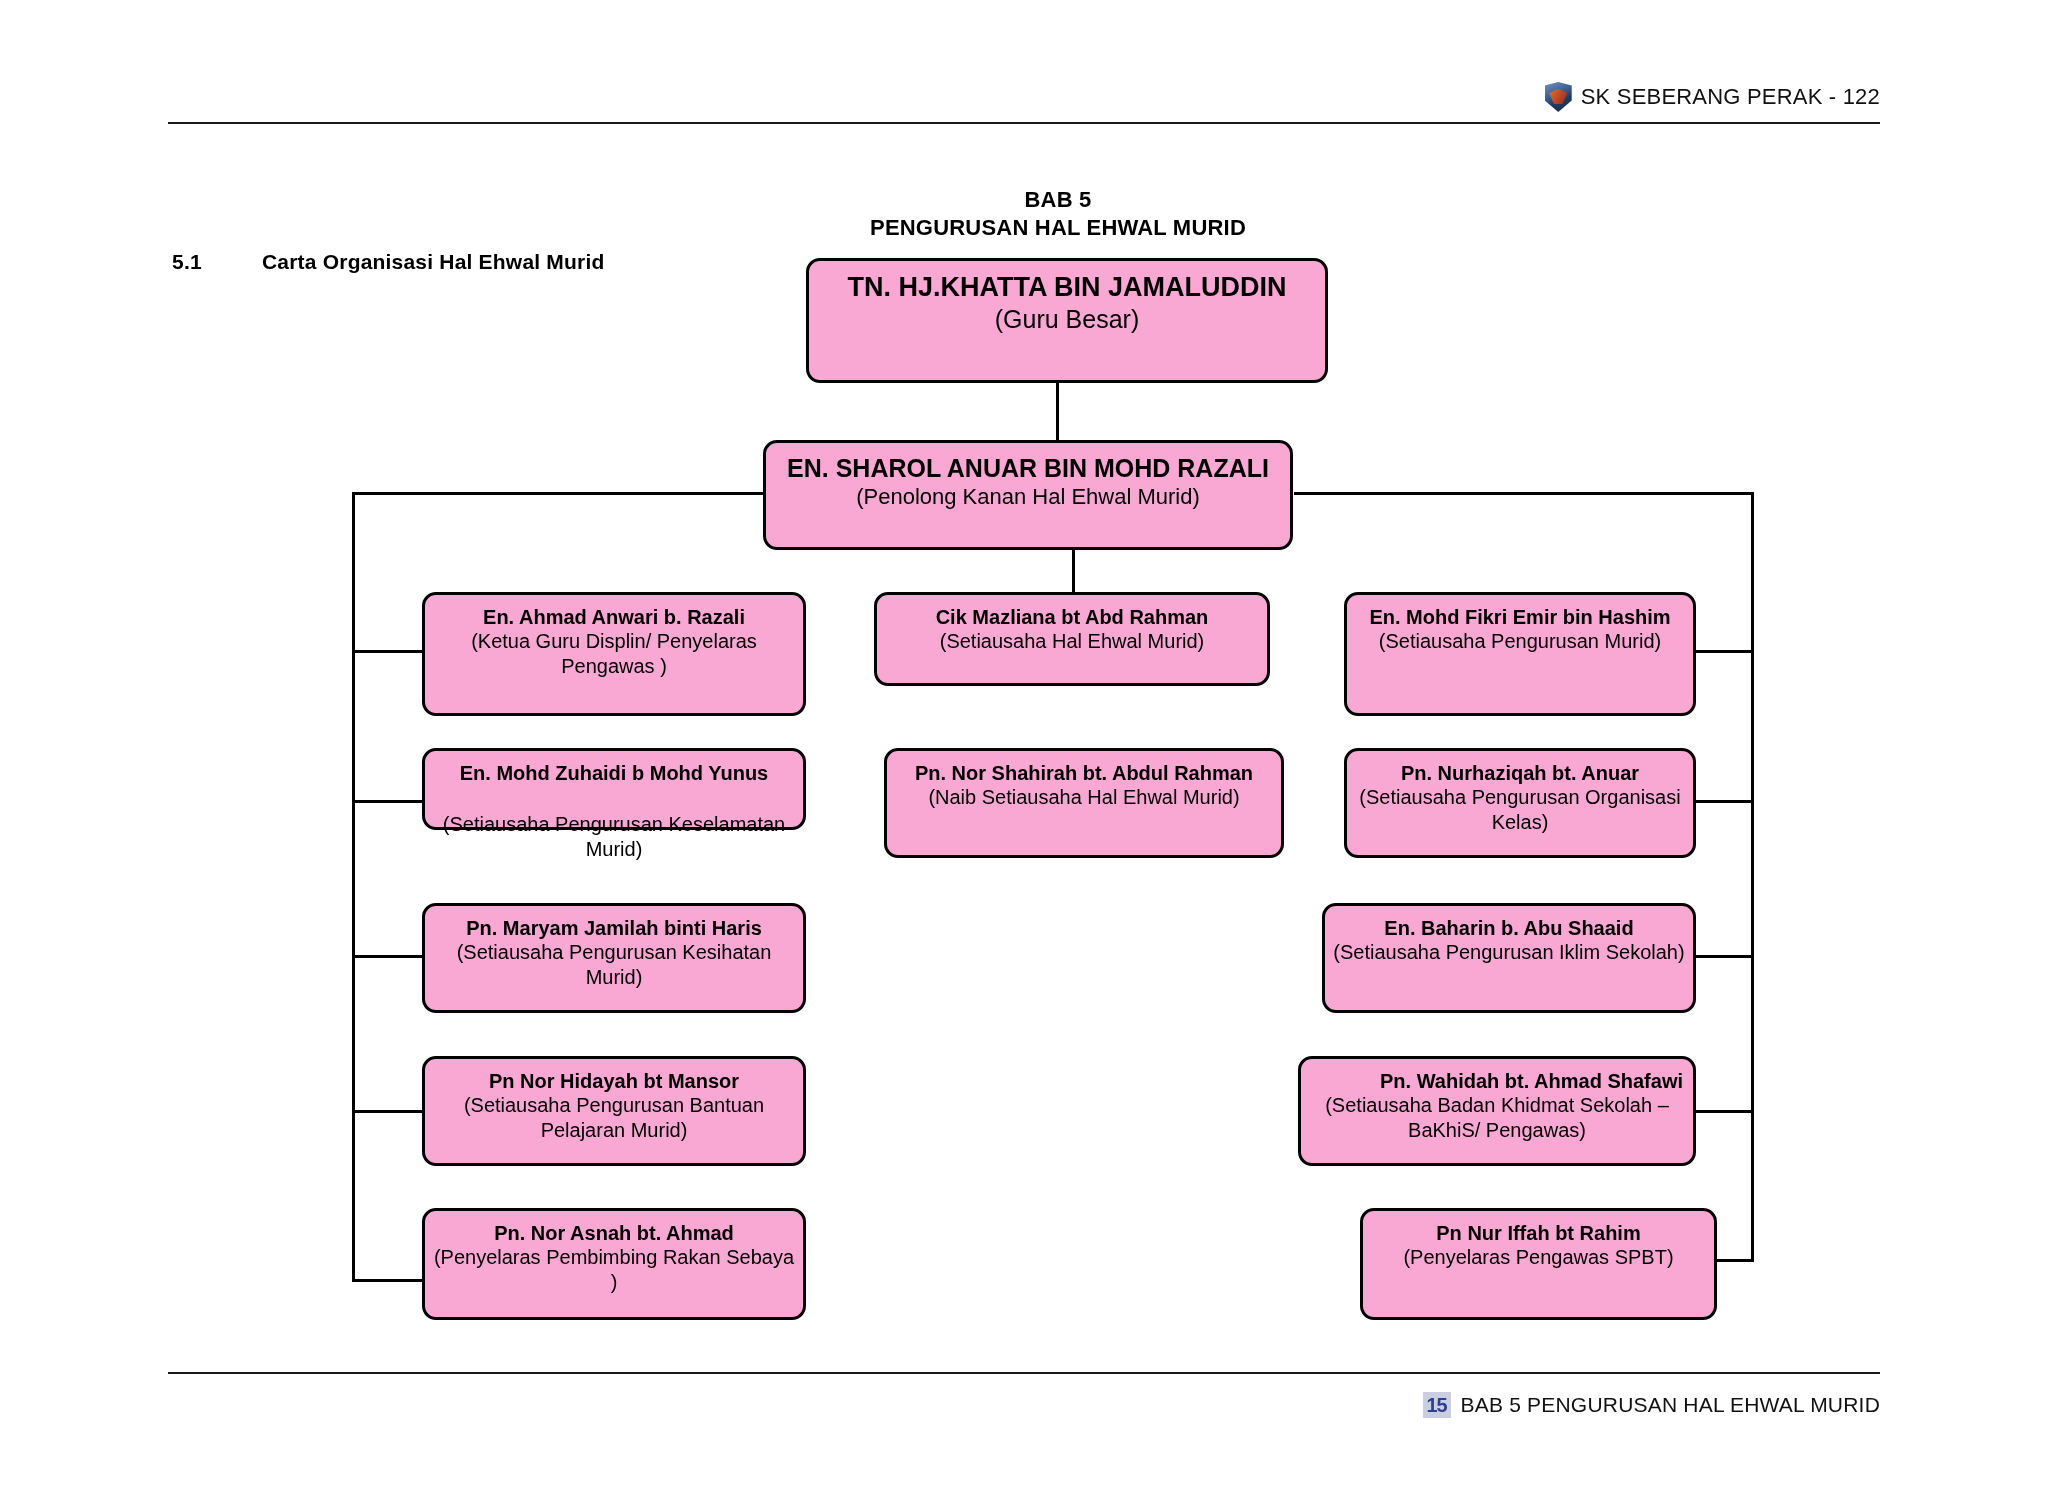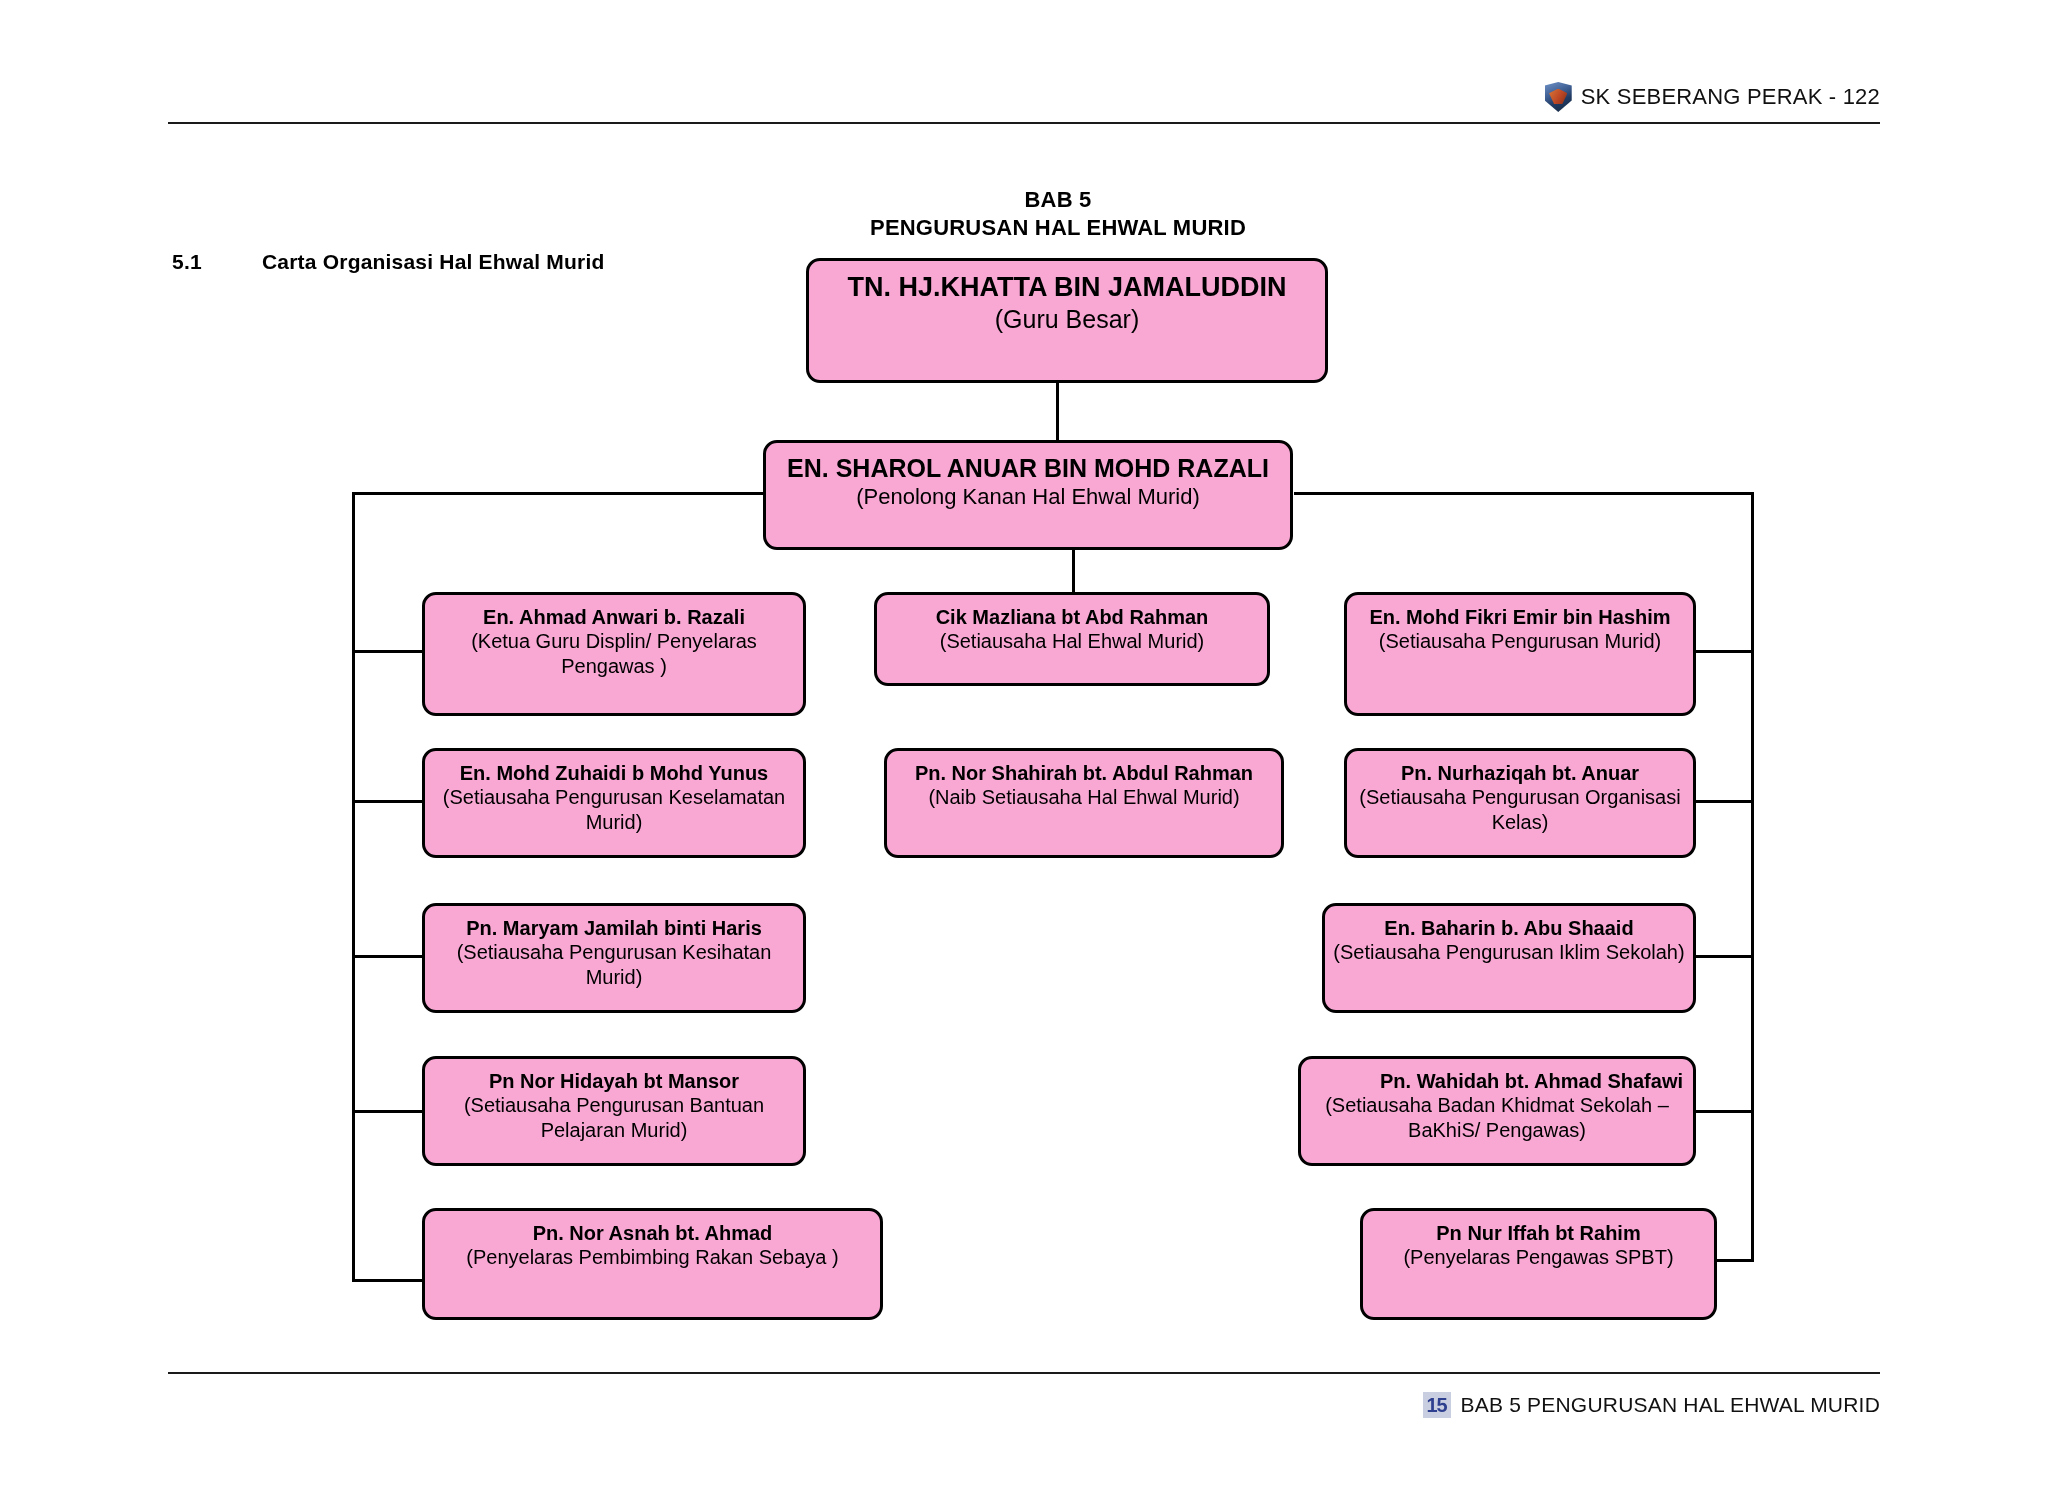--- a/index.html
+++ b/index.html
@@ -153,33 +153,33 @@
 
   <div class="node mid" style="left:763px; top:440px; width:530px; height:110px;">
     <div class="nm">EN. SHAROL ANUAR BIN MOHD RAZALI</div>
     <div class="rl">(Penolong Kanan Hal Ehwal Murid)</div>
   </div>
 
   <div class="node" style="left:422px; top:592px; width:384px; height:124px;">
     <div class="nm">En. Ahmad Anwari b. Razali</div>
     <div class="rl">(Ketua Guru Displin/ Penyelaras Pengawas )</div>
   </div>
-  <div class="node" style="left:422px; top:748px; width:384px; height:110px;">
+  <div class="node" style="left:422px; top:748px; width:384px; height:82px;gap:27px;">
     <div class="nm">En. Mohd Zuhaidi b Mohd Yunus</div>
     <div class="rl">(Setiausaha Pengurusan Keselamatan Murid)</div>
   </div>
   <div class="node" style="left:422px; top:903px; width:384px; height:110px;">
     <div class="nm">Pn. Maryam Jamilah binti Haris</div>
     <div class="rl">(Setiausaha Pengurusan Kesihatan Murid)</div>
   </div>
   <div class="node" style="left:422px; top:1056px; width:384px; height:110px;">
     <div class="nm">Pn Nor Hidayah bt Mansor</div>
     <div class="rl">(Setiausaha Pengurusan Bantuan Pelajaran Murid)</div>
   </div>
-  <div class="node" style="left:422px; top:1208px; width:461px; height:112px;">
+  <div class="node" style="left:422px; top:1208px; width:384px; height:112px;">
     <div class="nm">Pn. Nor Asnah bt. Ahmad</div>
     <div class="rl">(Penyelaras Pembimbing Rakan Sebaya )</div>
   </div>
 
   <div class="node" style="left:874px; top:592px; width:396px; height:94px;">
     <div class="nm">Cik Mazliana bt Abd Rahman</div>
     <div class="rl">(Setiausaha Hal Ehwal Murid)</div>
   </div>
   <div class="node" style="left:884px; top:748px; width:400px; height:110px;">
     <div class="nm">Pn. Nor Shahirah  bt. Abdul Rahman</div>

